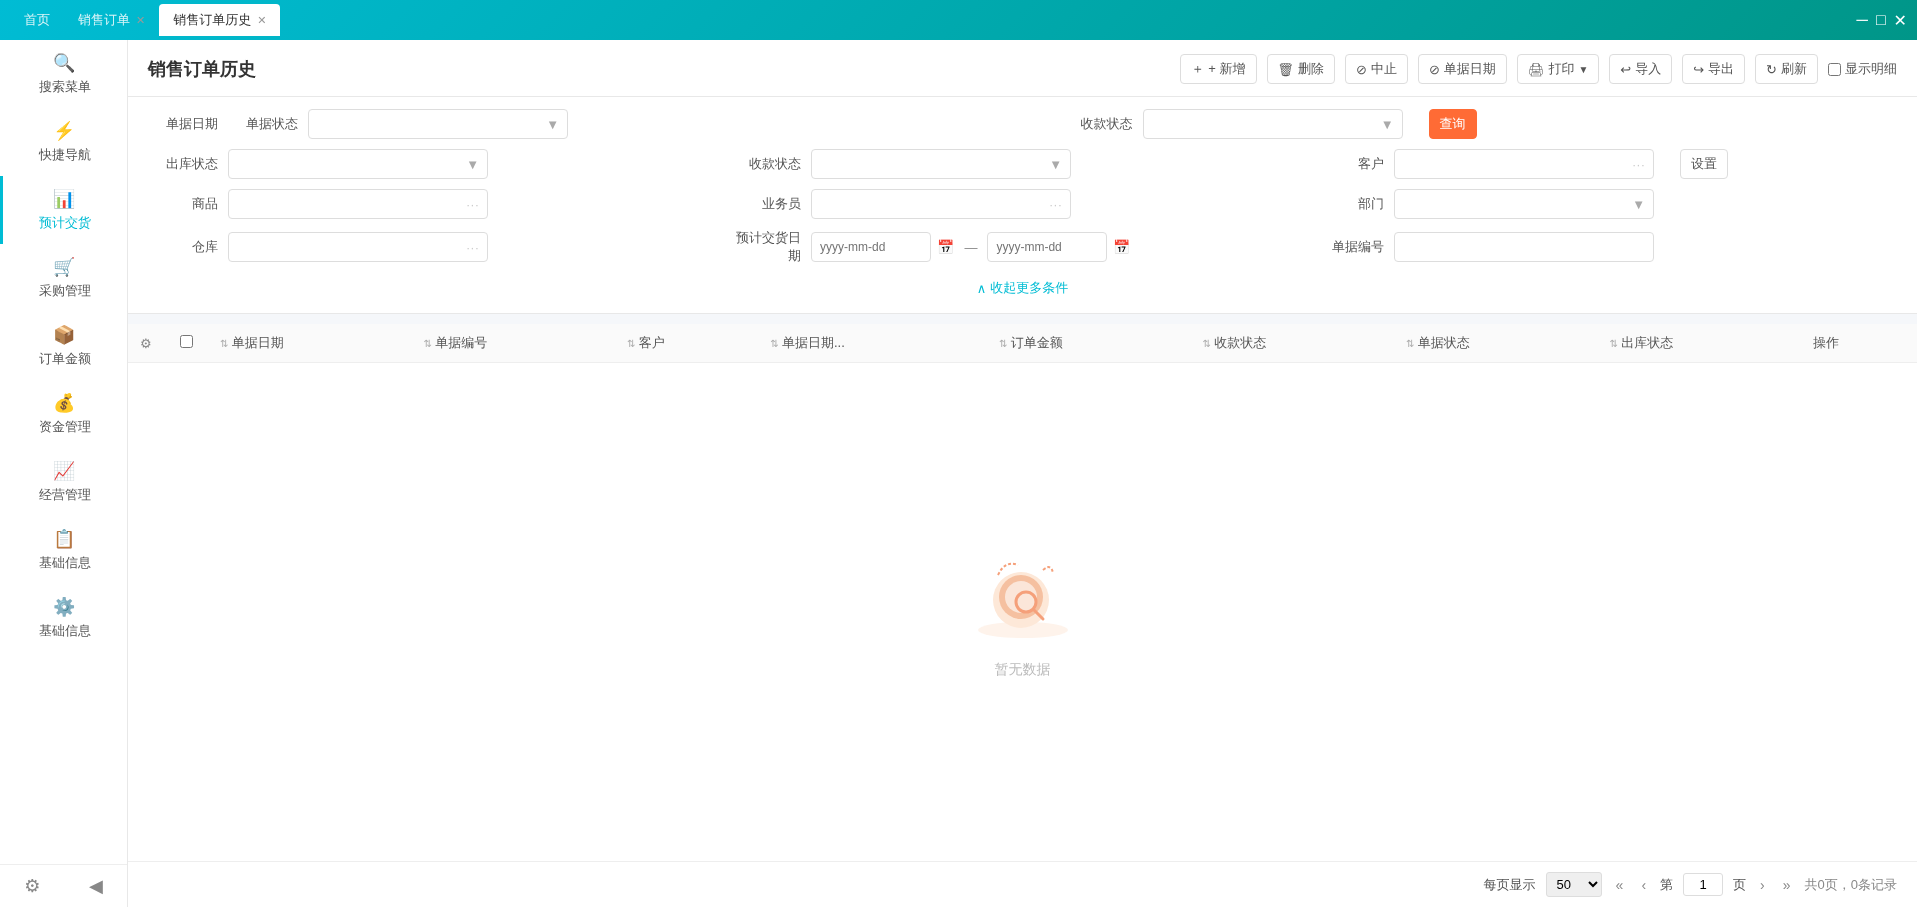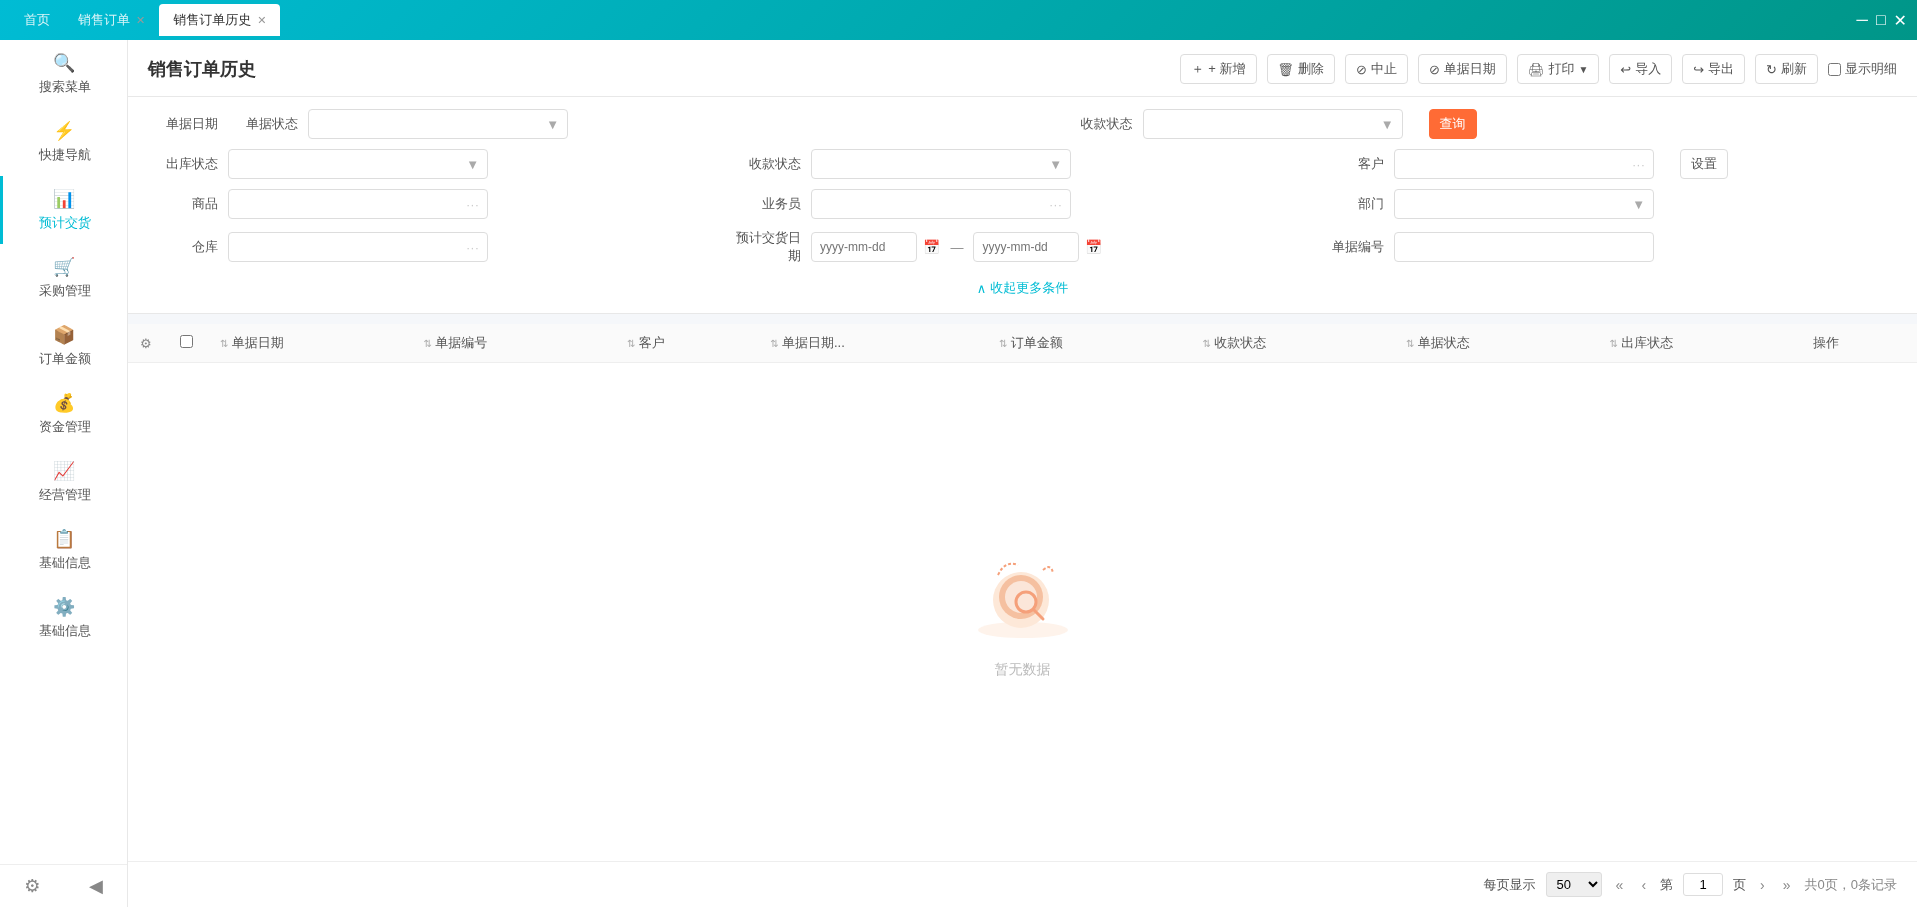--- a/index.html
+++ b/index.html
@@ -298,21 +298,21 @@
       text-align: center;
       padding: 3px;
     }
     .total-text { color: #888; }
 
     .date-input {
       border: 1px solid #ddd;
       border-radius: 4px;
       padding: 4px 8px;
       height: 30px;
-      width: 106px;
+      width: 120px;
       color: #ccc;
       font-size: 12px;
     }
     .cal-icon { color: #ccc; font-size: 14px; cursor: pointer; }
     .dash { color: #888; padding: 0 4px; }
   </style>
 </head>
 <body>
 
 <div class="top-bar">

